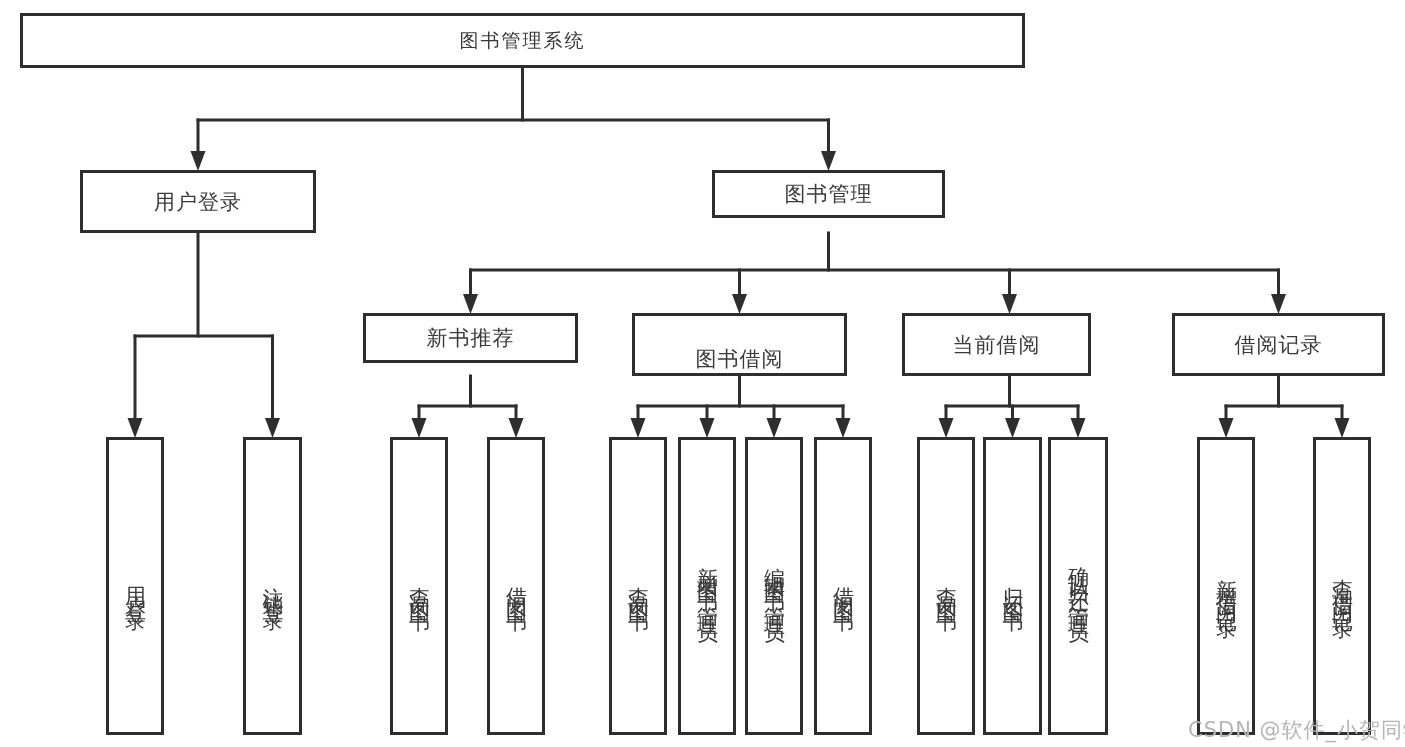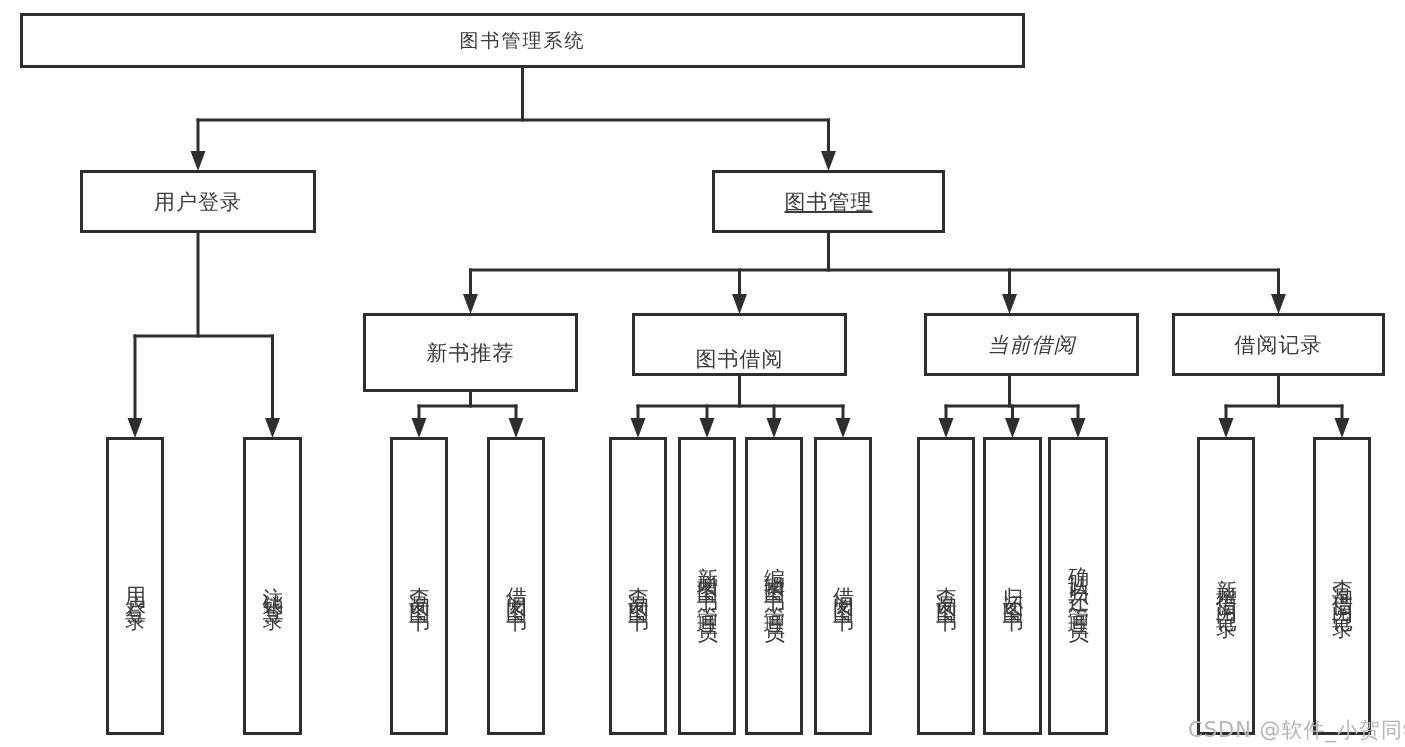--- a/index.html
+++ b/index.html
@@ -114,30 +114,30 @@
       <line x1="1342" y1="406" x2="1342" y2="421" stroke="#2e2e2e" stroke-width="3" stroke-linecap="square"></line>
       <polygon points="1334.5,418 1349.5,418 1342,438" fill="#2e2e2e"></polygon>
     </svg>
   <div id="nodes-host">
       <div class="node h title" style="left: 20px; top: 13px; width: 1005px; height: 55px;">
         <span class="label">图书管理系统</span>
       </div>
       <div class="node h" style="left: 80px; top: 170px; width: 236px; height: 63px;">
         <span class="label">用户登录</span>
       </div>
-      <div class="node h" style="left: 712px; top: 170px; width: 233px; height: 63px; text-decoration: underline;">
+      <div class="node h" style="left: 712px; top: 170px; width: 233px; height: 48px;">
         <span class="label">图书管理</span>
       </div>
-      <div class="node h" style="left: 363px; top: 313px; width: 215px; height: 79px;">
+      <div class="node h" style="left: 363px; top: 313px; width: 215px; height: 50px;">
         <span class="label">新书推荐</span>
       </div>
       <div class="node h" style="left: 632px; top: 313px; width: 215px; height: 63px; align-items: flex-end;">
         <span class="label">图书借阅</span>
       </div>
-      <div class="node h" style="left: 924px; top: 313px; width: 215px; height: 63px; font-style: italic;">
+      <div class="node h" style="left: 902px; top: 313px; width: 189px; height: 63px;">
         <span class="label">当前借阅</span>
       </div>
       <div class="node h" style="left: 1172px; top: 313px; width: 213px; height: 63px;">
         <span class="label">借阅记录</span>
       </div>
       <div class="node v" style="left: 106px; top: 437px; width: 58px; height: 298px;">
         <span class="label">用户登录</span>
       </div>
       <div class="node v" style="left: 243px; top: 437px; width: 59px; height: 298px;">
         <span class="label">注销登录</span>

